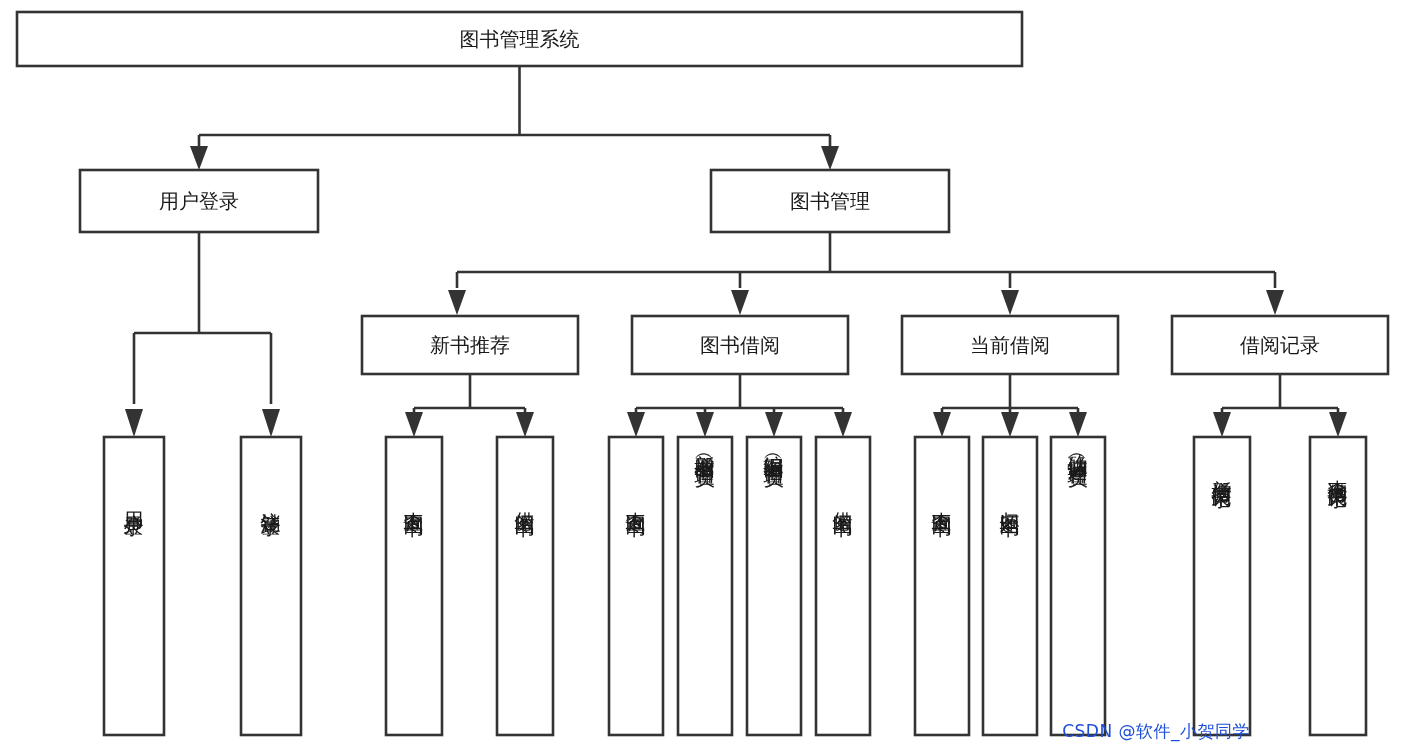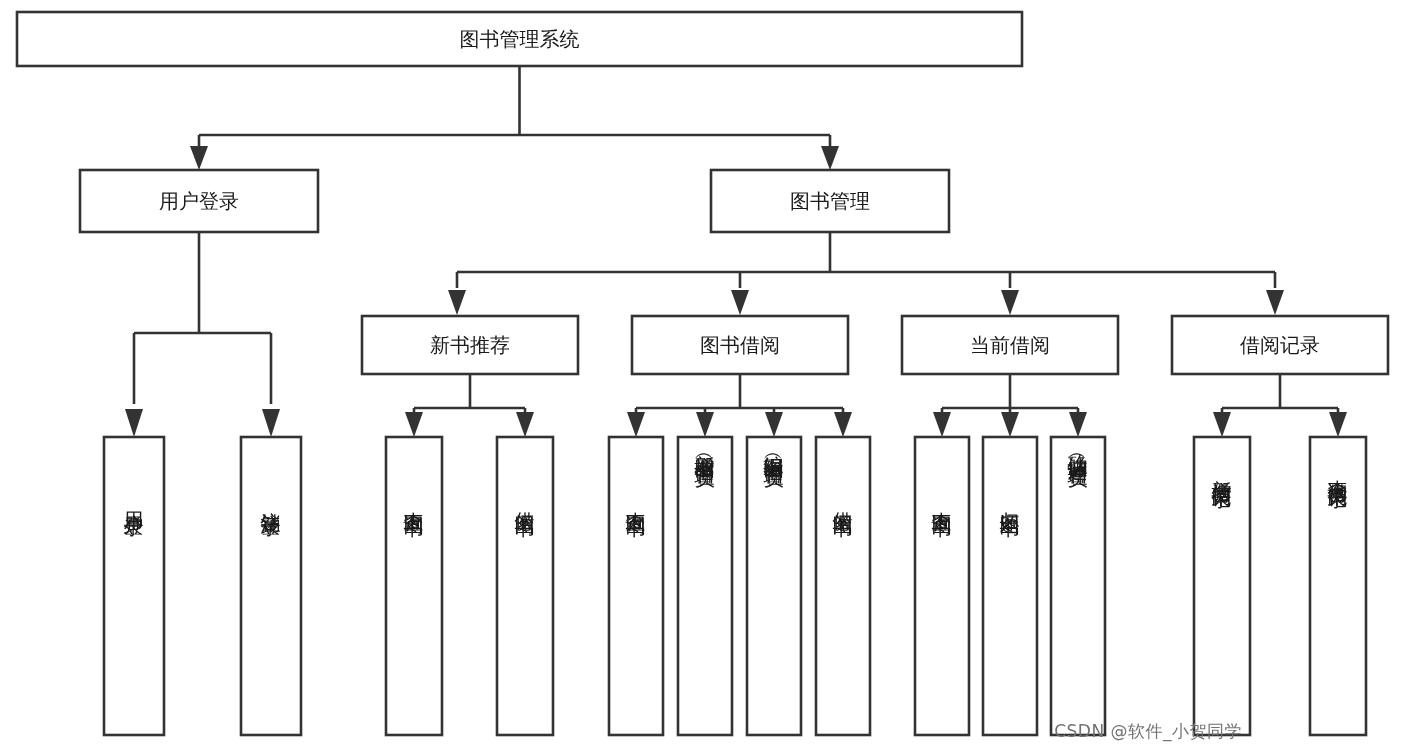--- a/index.html
+++ b/index.html
@@ -54,25 +54,25 @@
     font-family: "DejaVu Sans", "Liberation Sans", sans-serif;
     font-size: 20px;
     fill: #1a1a1a;
     writing-mode: vertical-rl;
     text-orientation: upright;
     text-anchor: middle;
     letter-spacing: 2px;
   }
   .watermark {
     position: absolute;
-    right: 8px;
+    right: 0;
     bottom: 4px;
     font-family: "DejaVu Sans", "Liberation Sans", sans-serif;
     font-size: 17px;
-    color: #737373;
+    color: #1d4ed8;
     letter-spacing: 0.5px;
     white-space: nowrap;
     pointer-events: none;
     user-select: none;
     margin-left: 48px;
   }
 </style>
 </head>
 <body>
 

